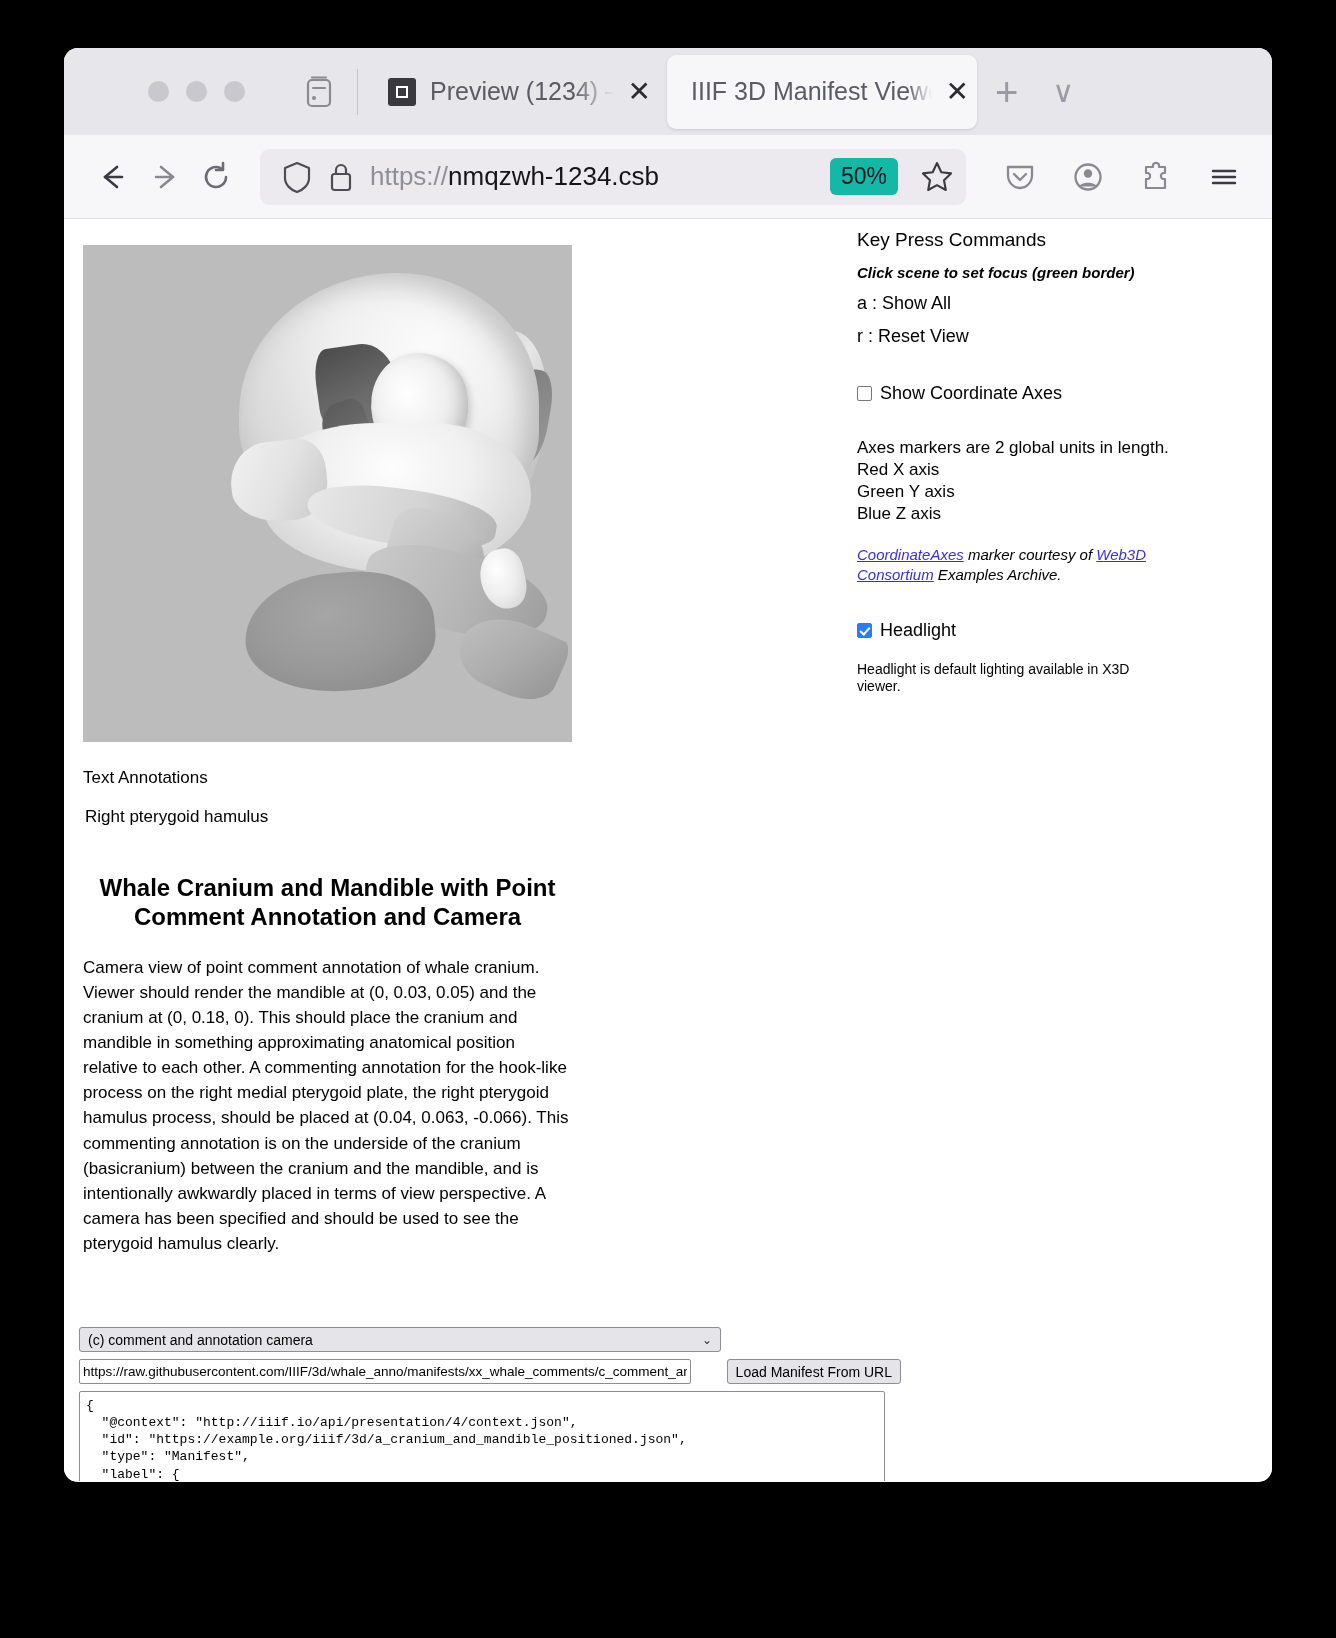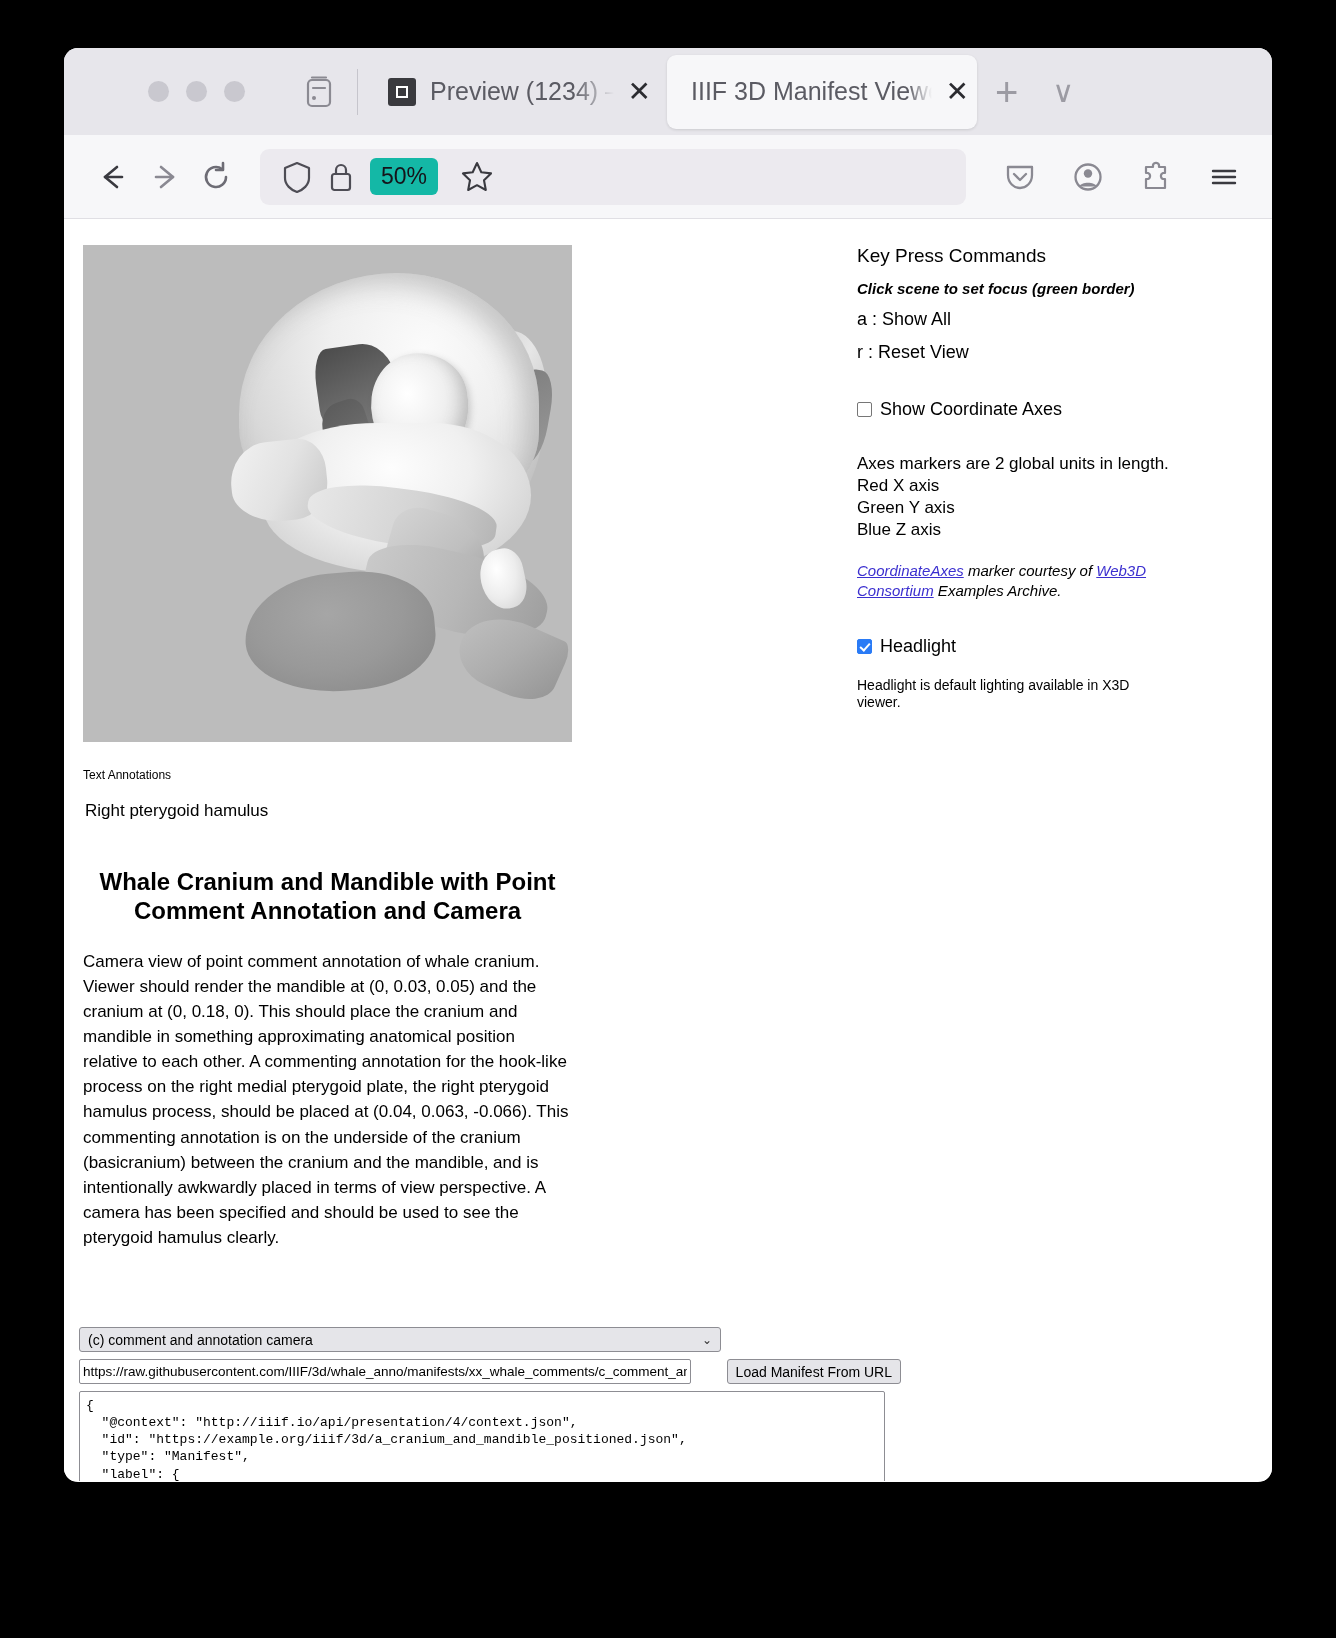--- a/index.html
+++ b/index.html
@@ -269,21 +269,21 @@
     transform: rotate(24deg);
   }
   #hamulus {
     left: 258px; top: 276px; width: 44px; height: 60px;
     border-radius: 48% 38% 40% 52%;
     background: radial-gradient(ellipse at 40% 32%, #ffffff 0%, #ededed 50%, #cdcdcd 100%);
     transform: rotate(-12deg);
   }
 
   .annot-label-heading {
-    font-size: 12px;
+    font-size: 17px;
     color: #000000;
     margin: 26px 0 0 0;
   }
   .annot-label-item {
     font-size: 17px;
     color: #000000;
     margin: 19px 0 0 2px;
   }
   #manifest-title {
     width: 489px;
@@ -374,21 +374,21 @@
     resize: both;
     overflow: hidden;
     white-space: pre;
     outline: none;
   }
 
   
   #control-panel {
     position: absolute;
     left: 793px;
-    top: 26px;
+    top: 10px;
     width: 330px;
     color: #000000;
   }
   #keypress-heading {
     font-size: 19px;
     margin: 0;
     font-weight: 400;
   }
   .panel-italic {
     font-style: italic;
@@ -515,20 +515,21 @@
         <svg width="30" height="32" viewBox="0 0 30 32">
           <path d="M15 2 L27 7 L27 17 C27 24 21 29 15 31 C9 29 3 24 3 17 L3 7 Z" fill="none" stroke="#4e4d55" stroke-width="2.2" stroke-linejoin="round"></path>
         </svg>
       </span>
       <span>
         <svg width="26" height="32" viewBox="0 0 26 32">
           <rect x="4" y="13" width="18" height="16" rx="2.5" fill="none" stroke="#4e4d55" stroke-width="2.2"></rect>
           <path d="M8 13 L8 9 A5 5 0 0 1 18 9 L18 13" fill="none" stroke="#4e4d55" stroke-width="2.2"></path>
         </svg>
       </span>
+      <span id="urlbar-text"><span class="scheme">https://</span><span>nmqzwh-1234.csb</span></span>
       <span id="zoom-badge">50%</span>
       <span id="bookmark-star">
         <svg width="38" height="38" viewBox="0 0 38 38">
           <path d="M19 5 L23.3 14.2 L33 15.4 L26 22.3 L27.8 32 L19 27.2 L10.2 32 L12 22.3 L5 15.4 L14.7 14.2 Z" fill="none" stroke="#3a3a40" stroke-width="2.1" stroke-linejoin="round"></path>
         </svg>
       </span>
     </div>
 
     <div class="toolbar-icons">
       <span class="nav-btn">

